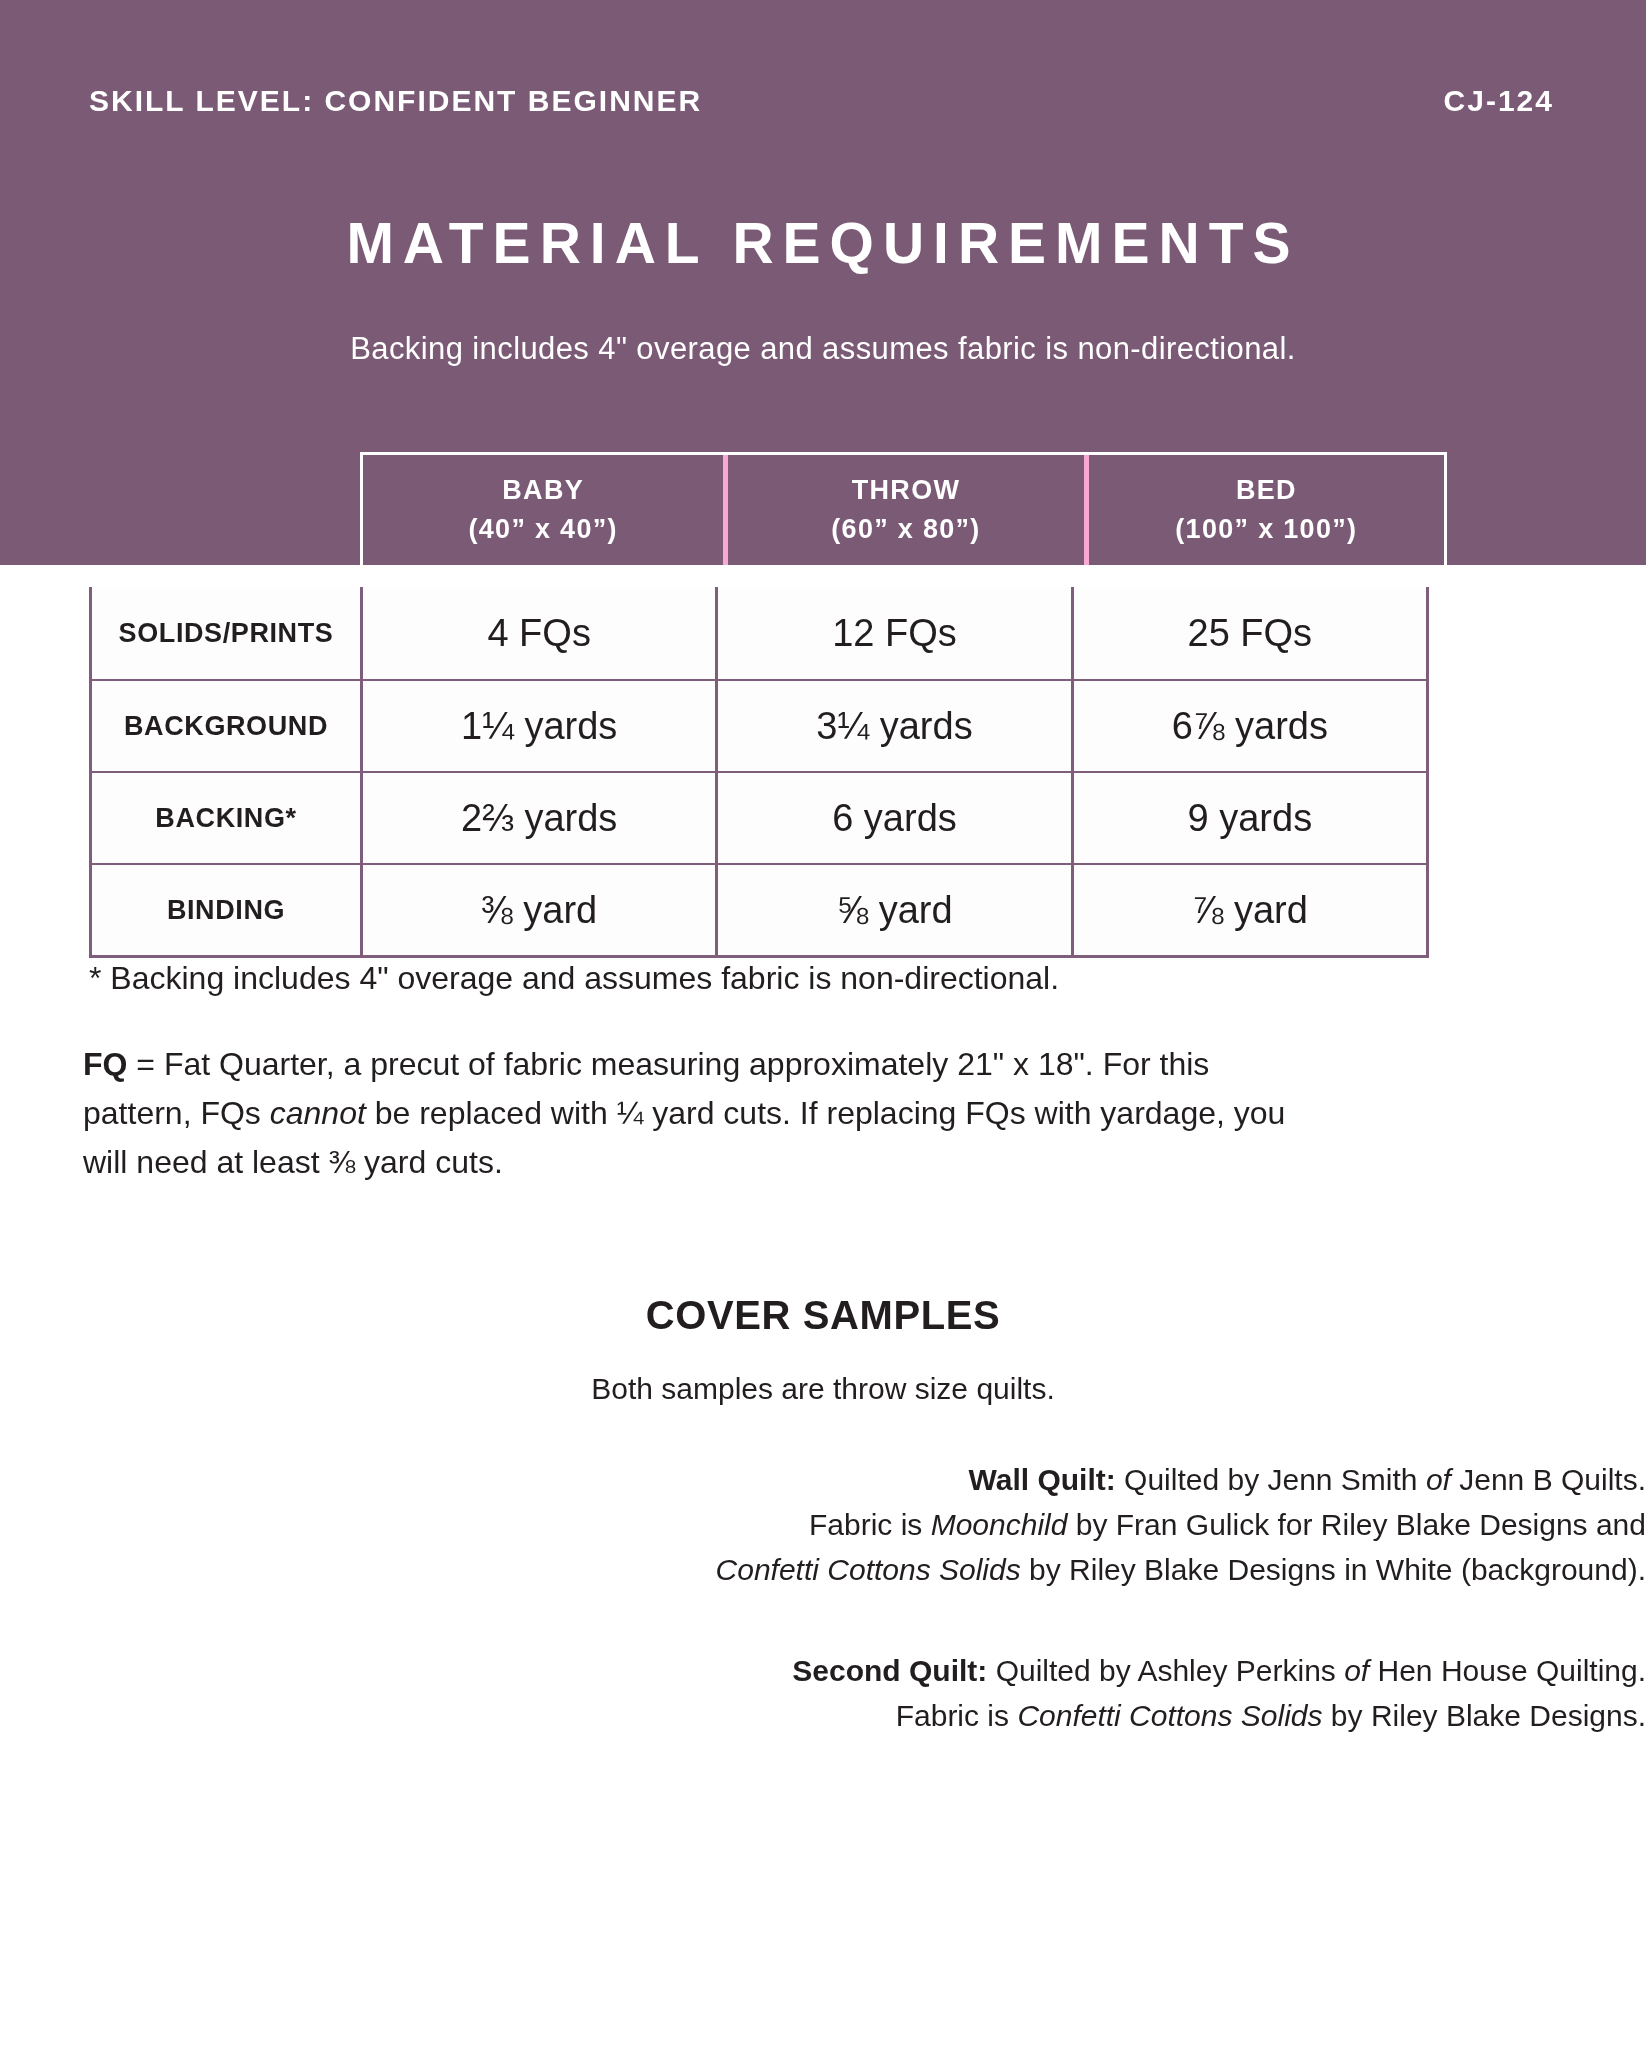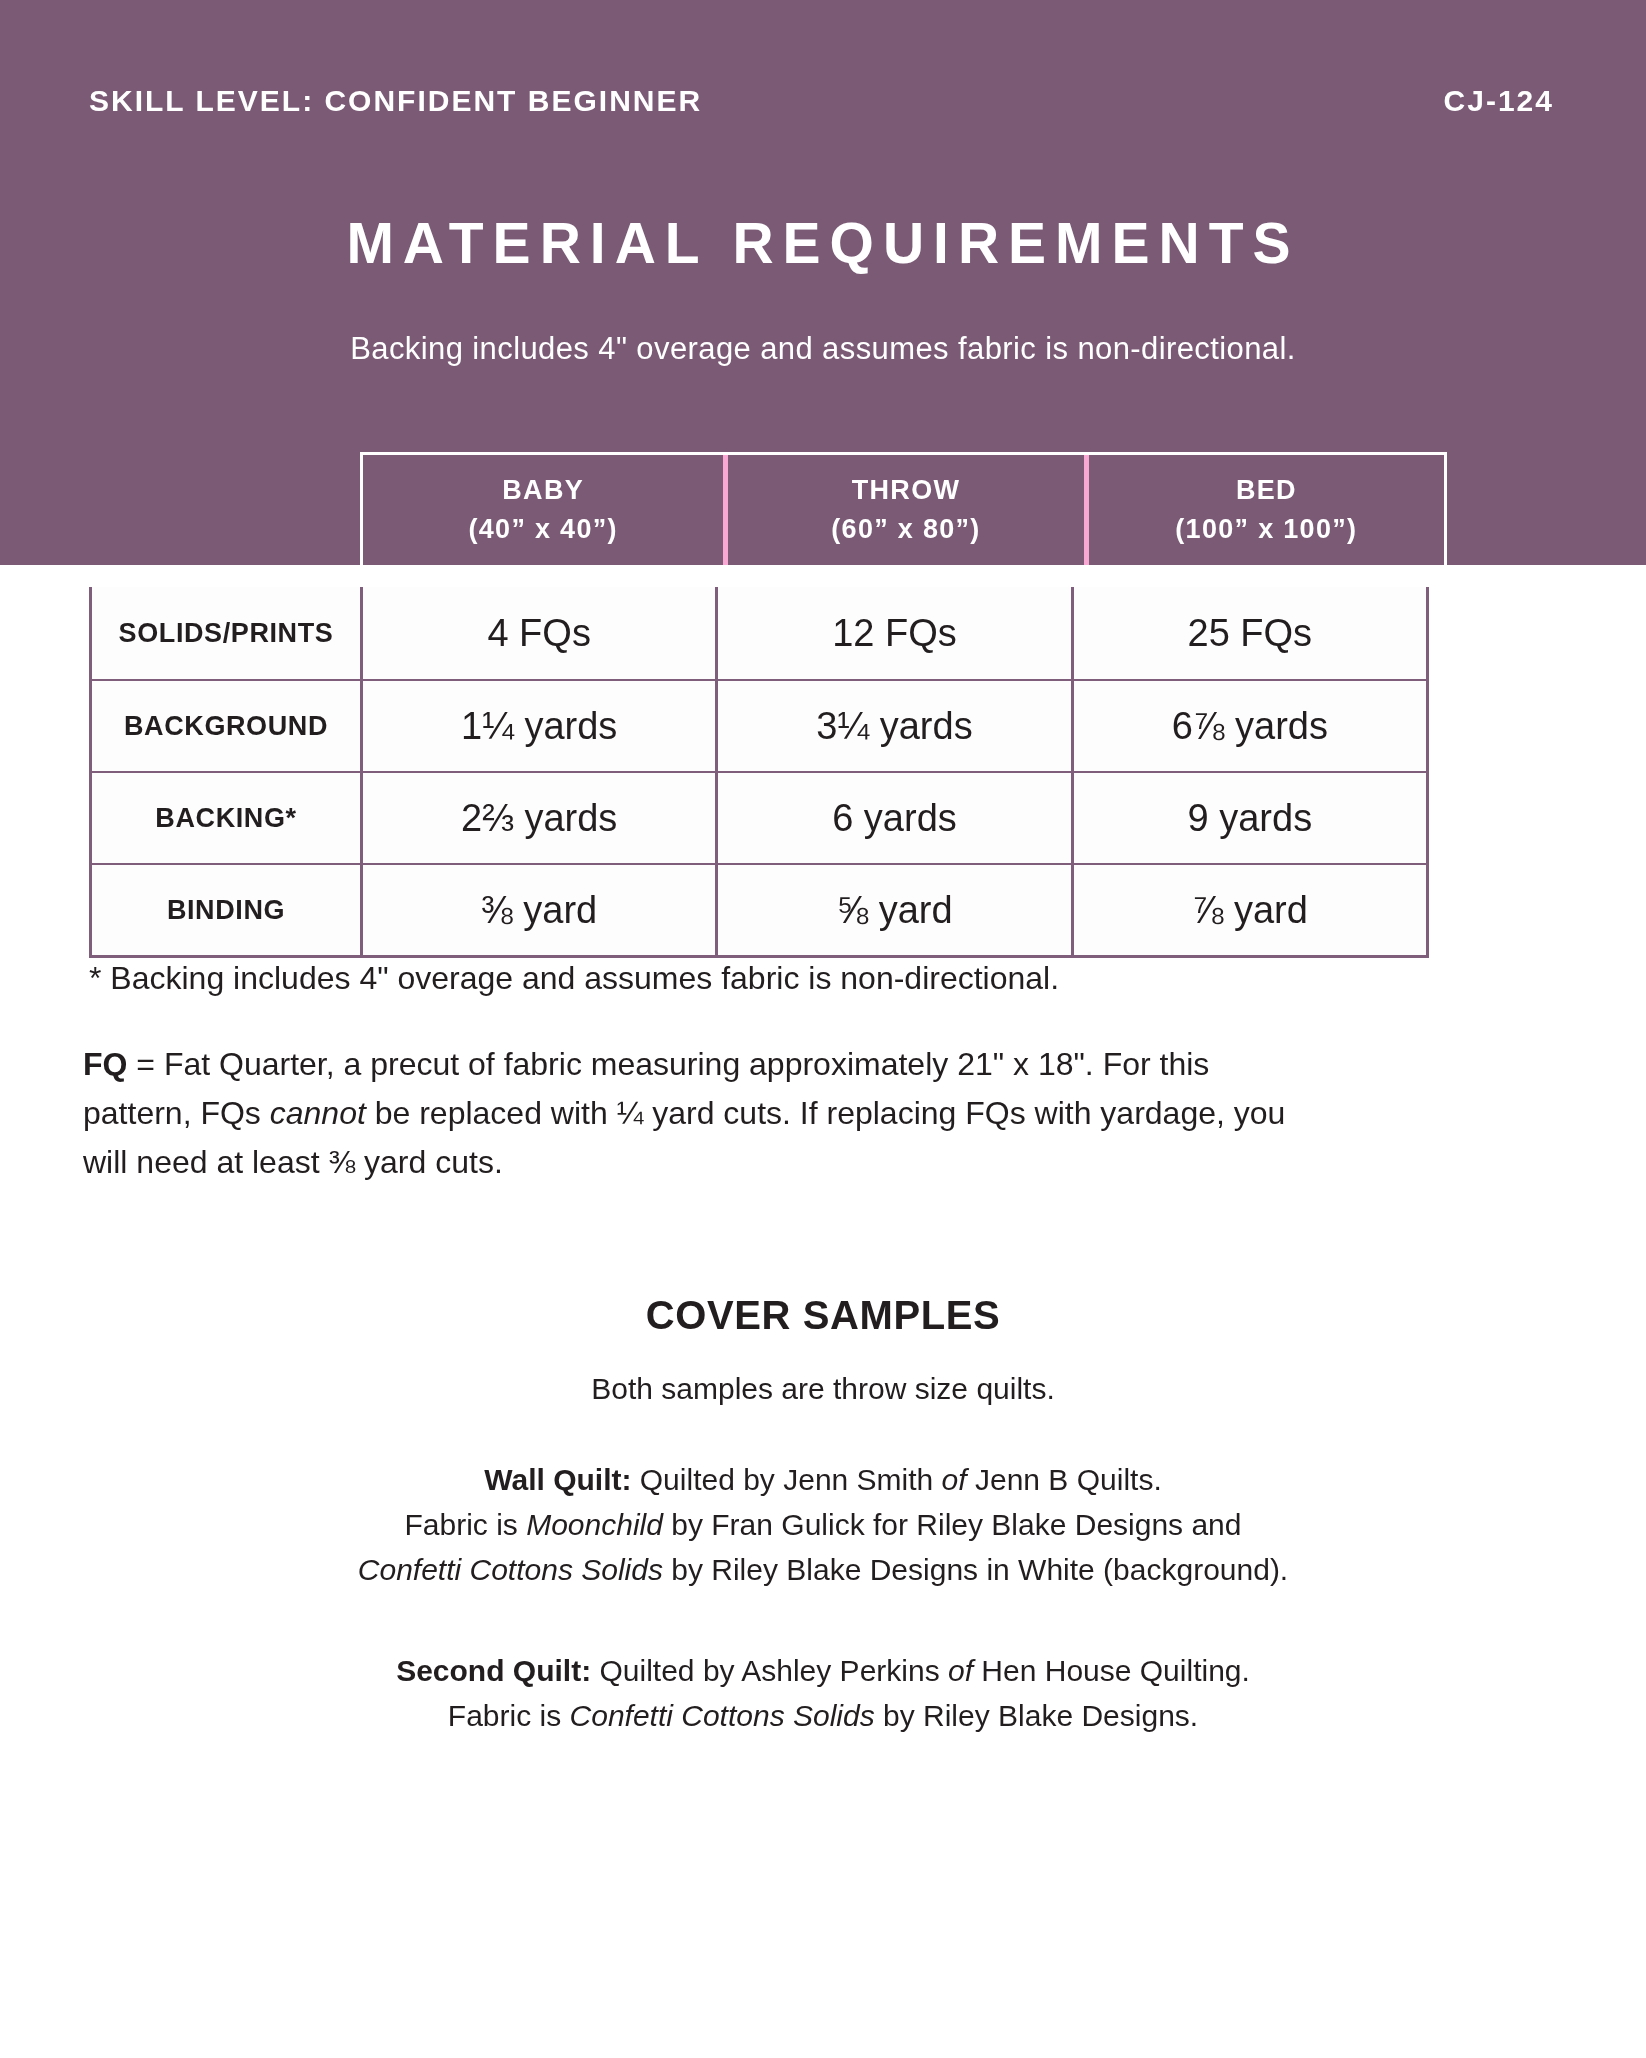--- a/index.html
+++ b/index.html
@@ -84,21 +84,21 @@
     position:absolute;left:83px;top:1040px;width:1480px;margin:0;
     font-size:32px;line-height:49px;
   }
   
   .cover{
     position:absolute;left:0;top:1293px;width:100%;
     text-align:center;
   }
   .cover-title{margin:0;font-size:40px;font-weight:700;letter-spacing:.6px;line-height:1.1;}
   .cover-intro{margin:34px 0 0;font-size:30px;line-height:1.2;}
-  .quilt-block{margin:0;}
+  .quilt-block{margin:0;text-align:right;}
   .quilt-block.first{margin-top:50px;}
   .quilt-block.second{margin-top:56px;}
   .quilt-line{margin:0;font-size:30px;line-height:45px;}
 </style>
 </head>
 <body>
 
 <div class="page">
 
   <header class="band">

